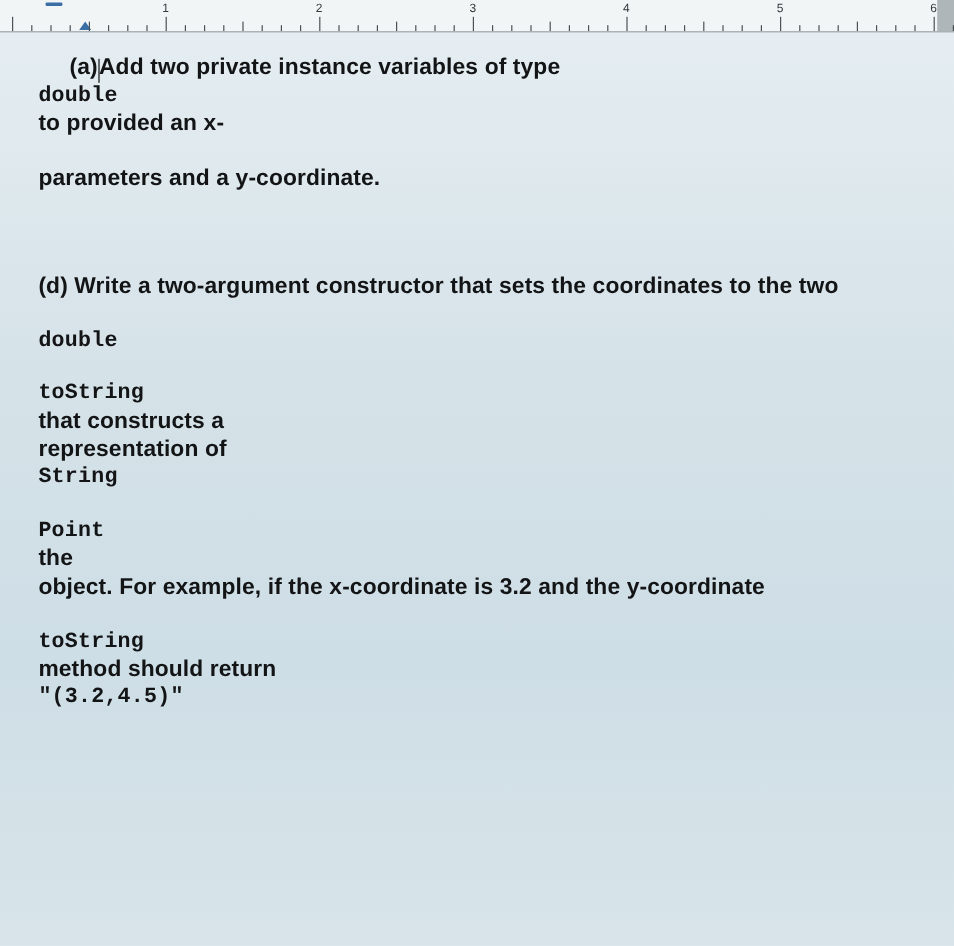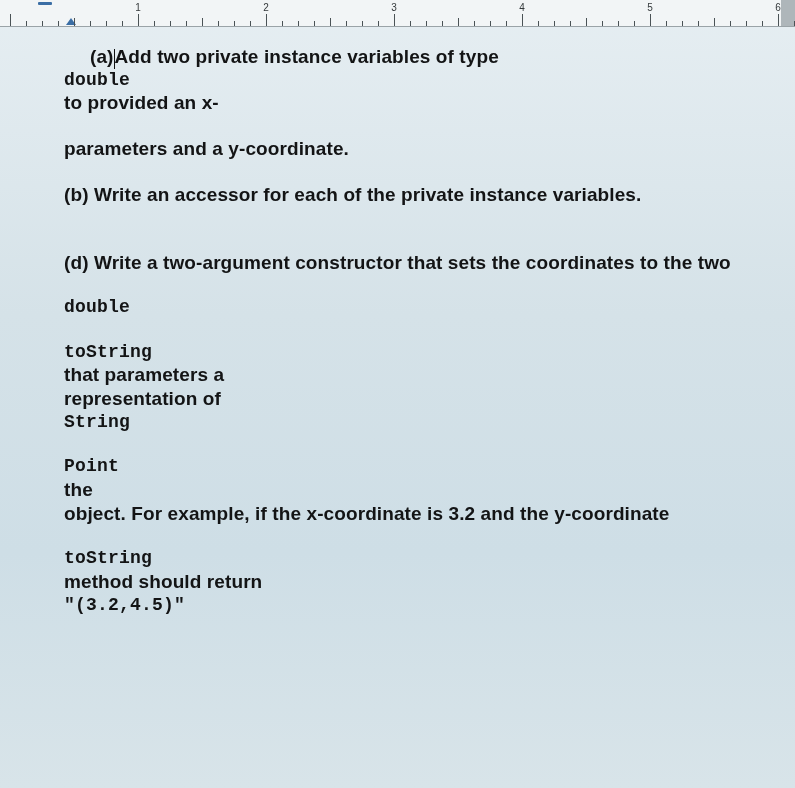--- a/index.html
+++ b/index.html
@@ -69,21 +69,20 @@
   .ruler .right-edge {
     position: absolute;
     right: 0; top: 0; bottom: 0;
     width: 14px;
     background: #aeb6ba;
   }
   
   .doc {
     padding: 18px 22px 0 32px;
     color: #1a1c1d;
-    margin-left: 32px;
   }
   .line {
     font-size: 19px;
     font-weight: 600;
     line-height: 1.25;
     letter-spacing: 0.1px;
     color: #131415;
   }
   .mono {
     font-family: "Courier New", Courier, monospace;
@@ -179,33 +178,32 @@
     <div class="line indent">
       <span>(a)</span><span class="cursor"></span><span>Add two private instance variables of type</span>
     </div>
     <div class="line mono">double</div>
     <div class="line">to provided an x-</div>
 
     <div class="gap-md"></div>
     <div class="line">parameters and a y-coordinate.</div>
 
     <div class="gap-md"></div>
-    <div class="line">(b) Write an accessor for each of the private instance variables.</div>
 
     <div class="gap-md"></div>
 
     <div class="gap-md"></div>
     <div class="line">(d) Write a two-argument constructor that sets the coordinates to the two</div>
 
     <div class="gap-md"></div>
     <div class="line mono">double</div>
 
     <div class="gap-md"></div>
     <div class="line mono">toString</div>
-    <div class="line">that parameters a</div>
+    <div class="line">that constructs a</div>
     <div class="line">representation of</div>
     <div class="line mono">String</div>
 
     <div class="gap-md"></div>
     <div class="line mono">Point</div>
     <div class="line">the</div>
     <div class="line">object. For example, if the x-coordinate is 3.2 and the y-coordinate</div>
 
     <div class="gap-md"></div>
     <div class="line mono">toString</div>

